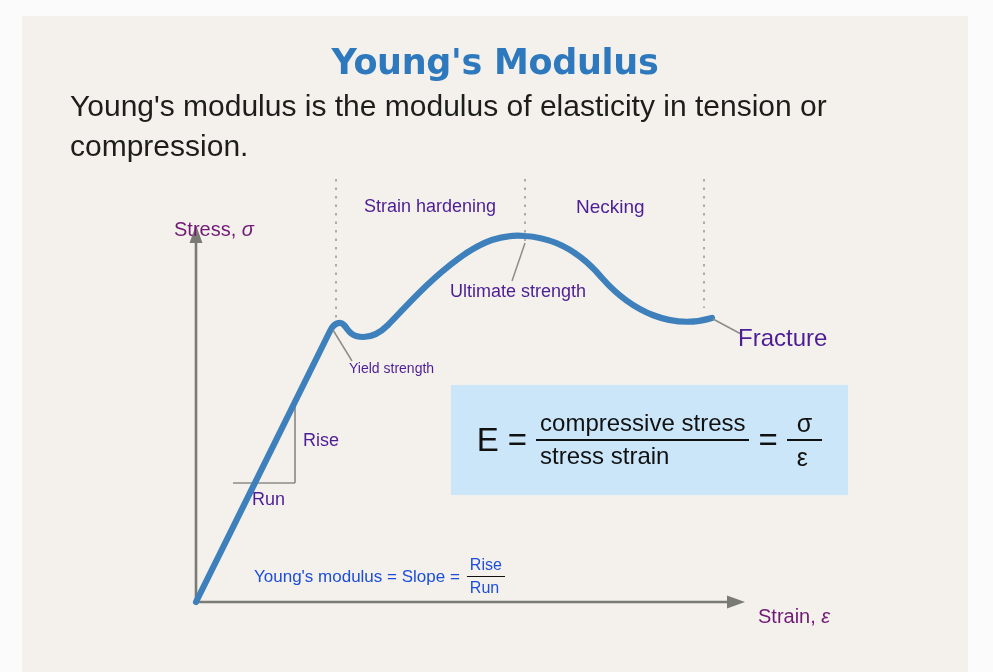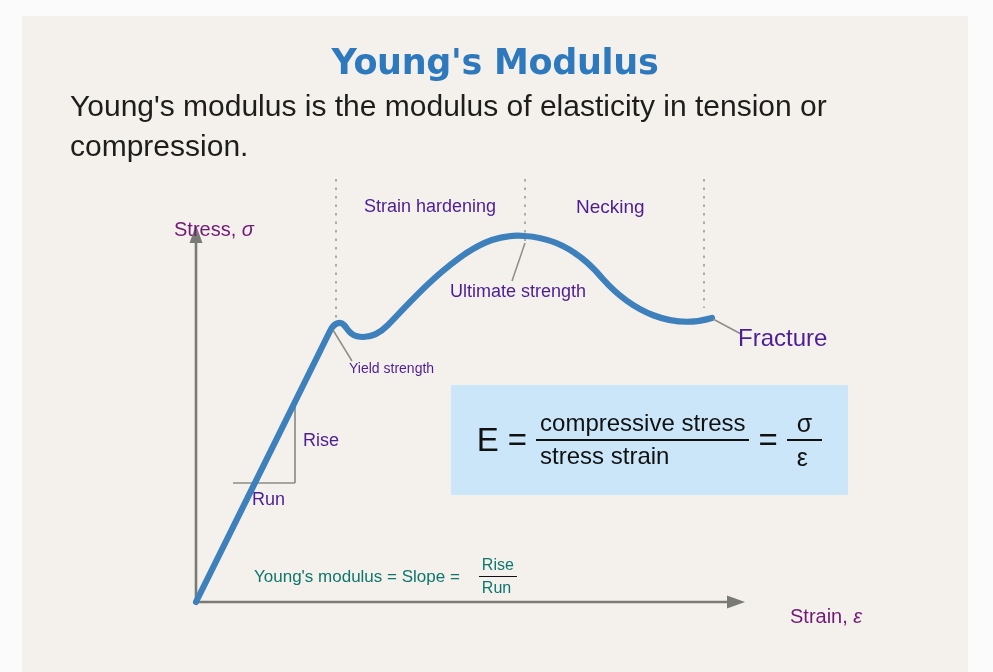--- a/index.html
+++ b/index.html
@@ -111,24 +111,24 @@
     margin: 2px 0;
   }
   .frac-small .num, .frac-small .den { font-size: 25px; padding: 0 10px; }
 
   #slope-eq {
     position: absolute;
     left: 232px;
     top: 540px;
     display: flex;
     align-items: center;
-    gap: 19px;
+    gap: 7px;
     font-family: "Liberation Sans", sans-serif;
     font-size: 17px;
-    color: #0f766e;
+    color: #1d4ed8;
   }
   #slope-eq .frac .num, #slope-eq .frac .den { font-size: 16px; padding: 0 3px; }
   #slope-eq .frac .bar { height: 1.4px; }
 </style>
 </head>
 <body>
 
 <div id="page">
   <div id="card">
 
@@ -172,21 +172,21 @@
 
         <g>
           <line x1="311" y1="314" x2="330" y2="345" stroke="#8d8d88" stroke-width="1.5"></line>
           <line x1="503" y1="227" x2="490" y2="265" stroke="#8d8d88" stroke-width="1.5"></line>
           <line x1="691" y1="303" x2="719" y2="318" stroke="#8d8d88" stroke-width="1.5"></line>
         </g>
       </svg>
 
       <div class="lbl-axis" style="left:152px; top:202px;"><span>Stress, </span><i>σ</i></div>
 
-      <div class="lbl-axis" style="left:736px; top:589px;margin-left:32px;"><span>Strain, </span><i>ε</i></div>
+      <div class="lbl-axis" style="left:736px; top:589px;"><span>Strain, </span><i>ε</i></div>
 
       <div class="lbl" style="left:342px; top:180px; font-size:18px;">Strain hardening</div>
 
       <div class="lbl" style="left:554px; top:180px; font-size:19px;">Necking</div>
 
       <div class="lbl" style="left:327px; top:344px; font-size:14px;">Yield strength</div>
 
       <div class="lbl" style="left:428px; top:265px; font-size:18px;">Ultimate strength</div>
 
       <div class="lbl" style="left:716px; top:308px; font-size:24px;">Fracture</div>

